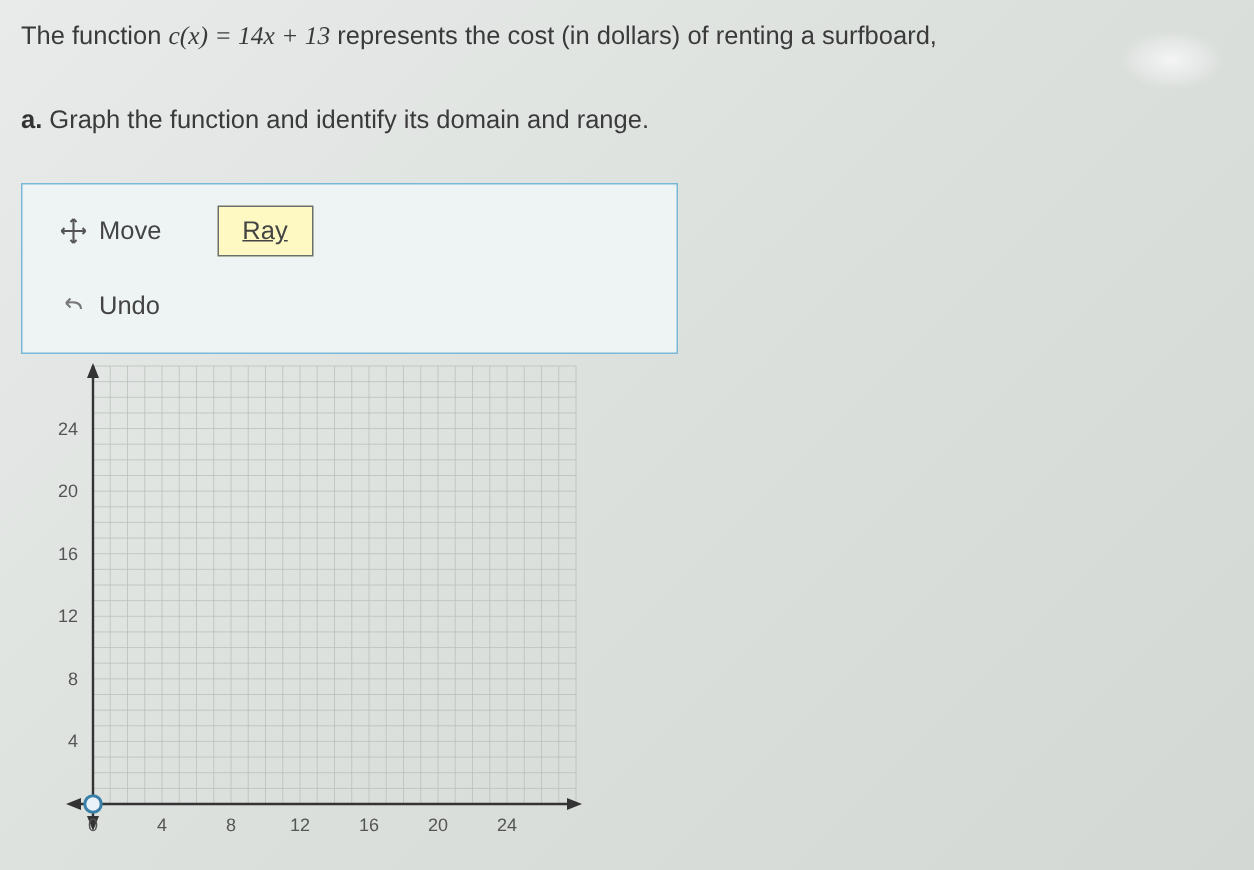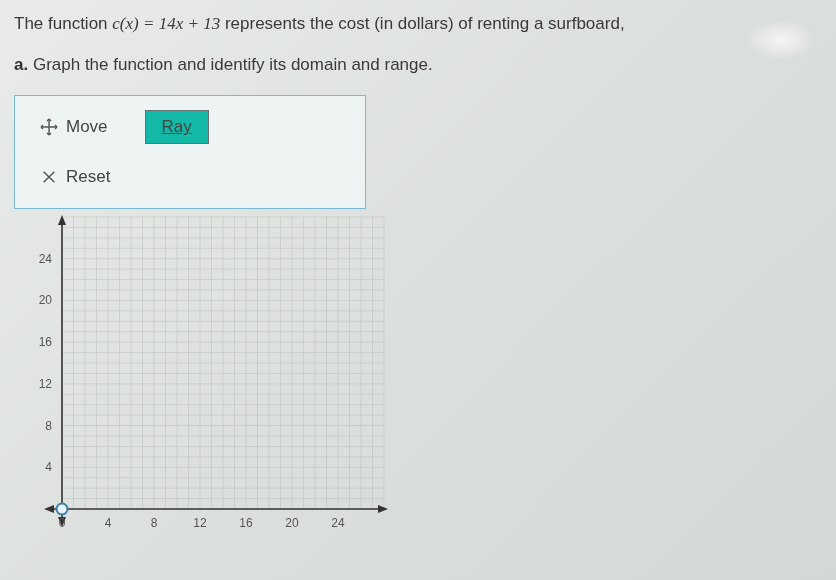--- a/index.html
+++ b/index.html
@@ -6,26 +6,26 @@
     body {
       font-family: Arial, Helvetica, sans-serif;
       background: linear-gradient(135deg, #e8ebe9 0%, #dce0dd 50%, #d4d8d5 100%);
       width: 836px;
       height: 580px;
       padding: 10px 14px;
       color: #3a3a3a;
       position: relative;
       overflow: hidden;
     }
-    .problem-text { font-size: 17px; line-height: 1.6; color: #3a3a3a; margin-bottom: 18px; }
+    .problem-text { font-size: 17px; line-height: 1.6; color: #3a3a3a; margin-bottom: 33px; }
     .problem-text .fn { font-style: italic; font-family: 'Times New Roman', serif; }
-    .question-line { font-size: 17px; margin-bottom: 20px; }
+    .question-line { font-size: 17px; margin-bottom: 32px; }
     .question-line .part { font-weight: bold; color: #333; }
     .toolbar {
-      width: 352px;
+      width: 438px;
       border: 1px solid #7ab8d8;
       background: #eef4f4;
       display: flex;
       flex-wrap: wrap;
       padding: 10px 14px;
       gap: 0;
     }
     .tool-row { display: flex; width: 100%; align-items: center; gap: 26px; padding: 4px 0; }
     .tool-row + .tool-row { margin-top: 8px; }
     .tool-btn {
@@ -34,21 +34,21 @@
       gap: 8px;
       font-size: 17px;
       color: #444;
       cursor: pointer;
       padding: 6px 10px;
       border: 1px solid transparent;
       background: transparent;
     }
     .tool-btn.selected {
       border: 1px solid #6a6f70;
-      background: #14b8a6;
+      background: #fef9c3;
       padding: 6px 16px;
       text-decoration: underline;
     }
     .tool-btn .icon { display: inline-flex; width: 18px; height: 18px; align-items: center; justify-content: center; color: #555; }
     .graph-area {
       position: relative;
       width: 395px;
       height: 330px;
       margin-top: 0;
     }
@@ -83,25 +83,25 @@
       </span>
       <span>Move</span>
     </button>
     <button class="tool-btn selected">
       <span>Ray</span>
     </button>
   </div>
   <div class="tool-row">
     <button class="tool-btn">
       <span class="icon">
-        <svg viewBox="0 0 18 18" width="16" height="16" stroke="#555" stroke-width="1.6" fill="none">
-          <path d="M3 3 L15 15 M15 3 L3 15"></path>
+        <svg viewBox="0 0 18 18" width="18" height="18" stroke="#777" stroke-width="1.4" fill="none">
+          <path d="M14 11 C14 6 8 6 4 7 M4 7 L7 4 M4 7 L7 10"></path>
         </svg>
       </span>
-      <span>Reset</span>
+      <span>Undo</span>
     </button>
   </div>
 </div>
 
 <div class="graph-area">
   <svg class="graph-svg" id="graph-svg" width="395" height="330">
       <line x1="48" y1="8" x2="48" y2="300" stroke="#b8bdba" stroke-width="0.5"></line>
       <line x1="59.5" y1="8" x2="59.5" y2="300" stroke="#b8bdba" stroke-width="0.5"></line>
       <line x1="71" y1="8" x2="71" y2="300" stroke="#b8bdba" stroke-width="0.5"></line>
       <line x1="82.5" y1="8" x2="82.5" y2="300" stroke="#b8bdba" stroke-width="0.5"></line>

